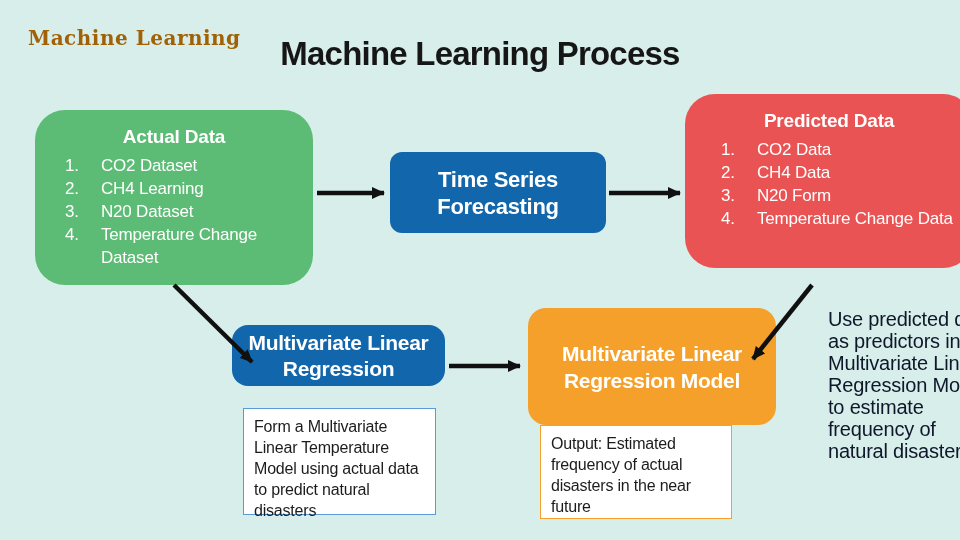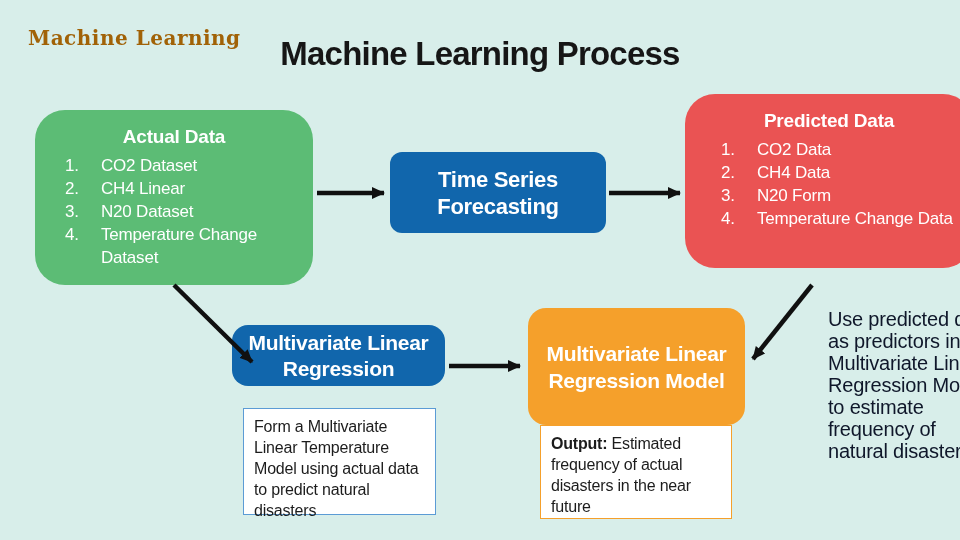--- a/index.html
+++ b/index.html
@@ -53,58 +53,58 @@
     left:390px; top:152px; width:216px; height:81px;
     background:#1166ac; border-radius:12px;
     font-size:22px; line-height:27px; padding:0 8px;
   }
   .node-mlr {
     left:232px; top:325px; width:213px; height:61px;
     background:#1166ac; border-radius:16px;
     font-size:21px; line-height:26px; padding:0 14px;
   }
   .node-mlrm {
-    left:528px; top:308px; width:217px; height:117px;
+    left:528px; top:308px; width:248px; height:117px;
     background:#f5a02b; border-radius:18px;
     font-size:21px; line-height:27px; padding:0 13px;
   }
   .note {
     position:absolute; box-sizing:border-box; background:#ffffff;
     color:#1c1c1c; font-size:16px; line-height:21px; padding:7px 10px;
     letter-spacing:-0.2px;
   }
   .note-mlr {
     left:243px; top:408px; width:193px; height:107px;
     border:1.5px solid #5b9bd5;
   }
   .note-output {
     left:540px; top:425px; width:192px; height:94px;
     border:1.5px solid #f5a02b;
   }
-  .note b { font-weight:700; }
+  .note b { font-weight:400; }
   .annotation {
     position:absolute; left:828px; top:308px; width:170px;
     font-size:20px; line-height:22px; color:#0f172a; letter-spacing:-0.2px;
   }
   .arrows { position:absolute; left:0; top:0; pointer-events:none; }
 </style>
 </head>
 <body>
 
 <div class="slide">
 
   <div class="watermark">Machine Learning</div>
 
   <div class="page-title">Machine Learning Process</div>
 
   <div class="node node-actual">
     <div class="node-title">Actual Data</div>
     <ol class="data-list">
         <li>CO2 Dataset</li>
-        <li>CH4 Linear</li>
+        <li>CH4 Learning</li>
         <li>N20 Dataset</li>
         <li>Temperature Change Dataset</li>
       </ol>
   </div>
 
   <div class="node node-flex node-tsf">
     <span>Time Series Forecasting</span>
   </div>
 
   <div class="node node-predicted">

